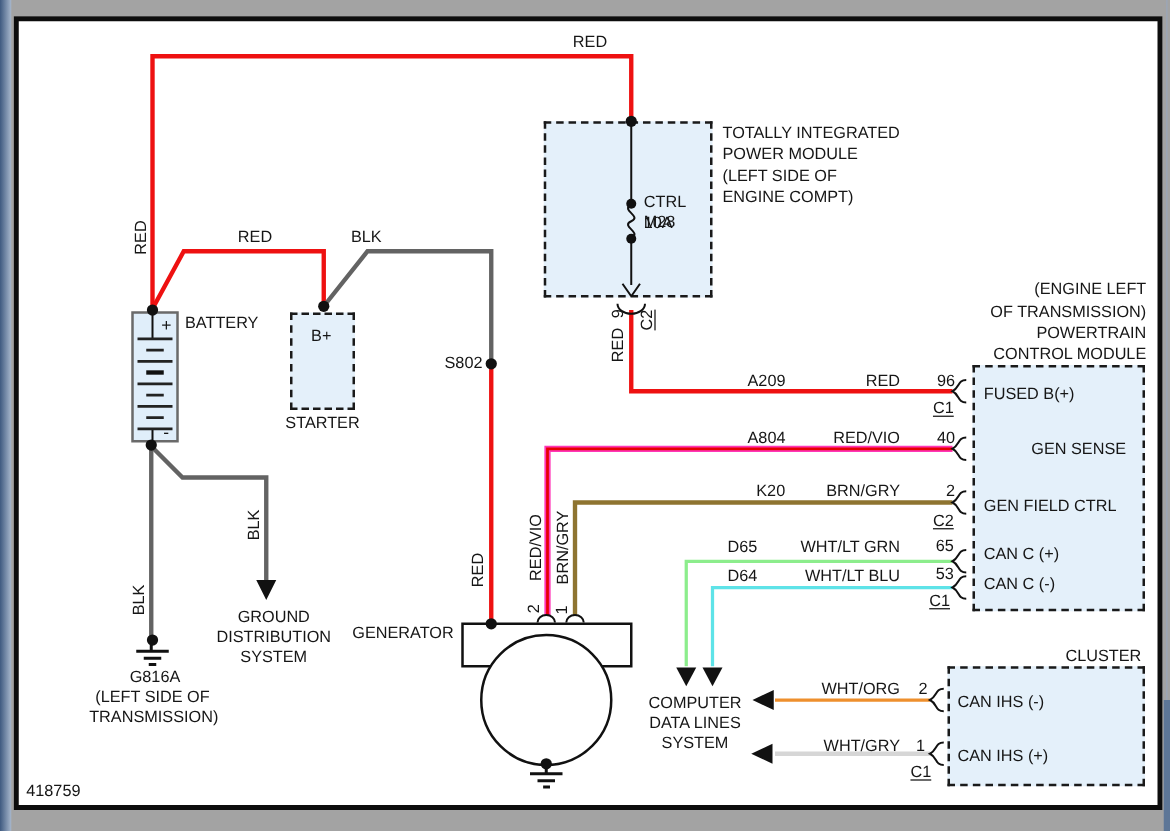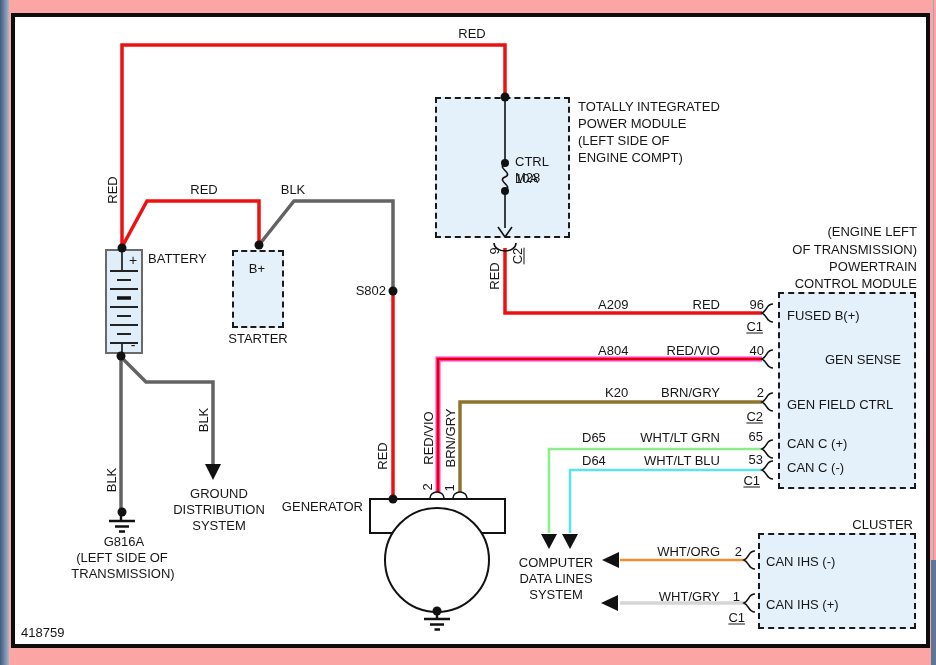--- a/index.html
+++ b/index.html
@@ -1,16 +1,16 @@
 <!DOCTYPE html>
 <html><head>
 <meta charset="utf-8">
 <style>
   html,body{margin:0;padding:0;background:#fff;}
-  .scene{position:relative;width:936px;height:665px;background:#fca5a5;overflow:hidden;
+  .scene{position:relative;width:936px;height:665px;background:#a3a3a3;overflow:hidden;
          font-family:"Liberation Sans",sans-serif;color:#161616;}
   .left-strip{position:absolute;left:0;top:0;width:9px;height:665px;
               background:linear-gradient(to right,#3f5a80,#a7b7cc);}
   .right-hairline{position:absolute;left:933px;top:0;width:1px;height:665px;background:#9aa7ba;}
   .right-blue{position:absolute;left:931px;top:560px;width:5px;height:105px;background:#5d7697;}
   .border-rect{position:absolute;left:11px;top:13px;width:919px;height:635px;
                border:4px solid #0d0d0d;box-sizing:border-box;background:#fff;z-index:0;}
   .box{position:absolute;border:2px dashed #1a1a1a;background:#e4f0fa;box-sizing:border-box;z-index:1;}
   .box-tipm{left:435px;top:97px;width:135px;height:141px;}
   .box-starter{left:232px;top:250px;width:52px;height:78px;}

